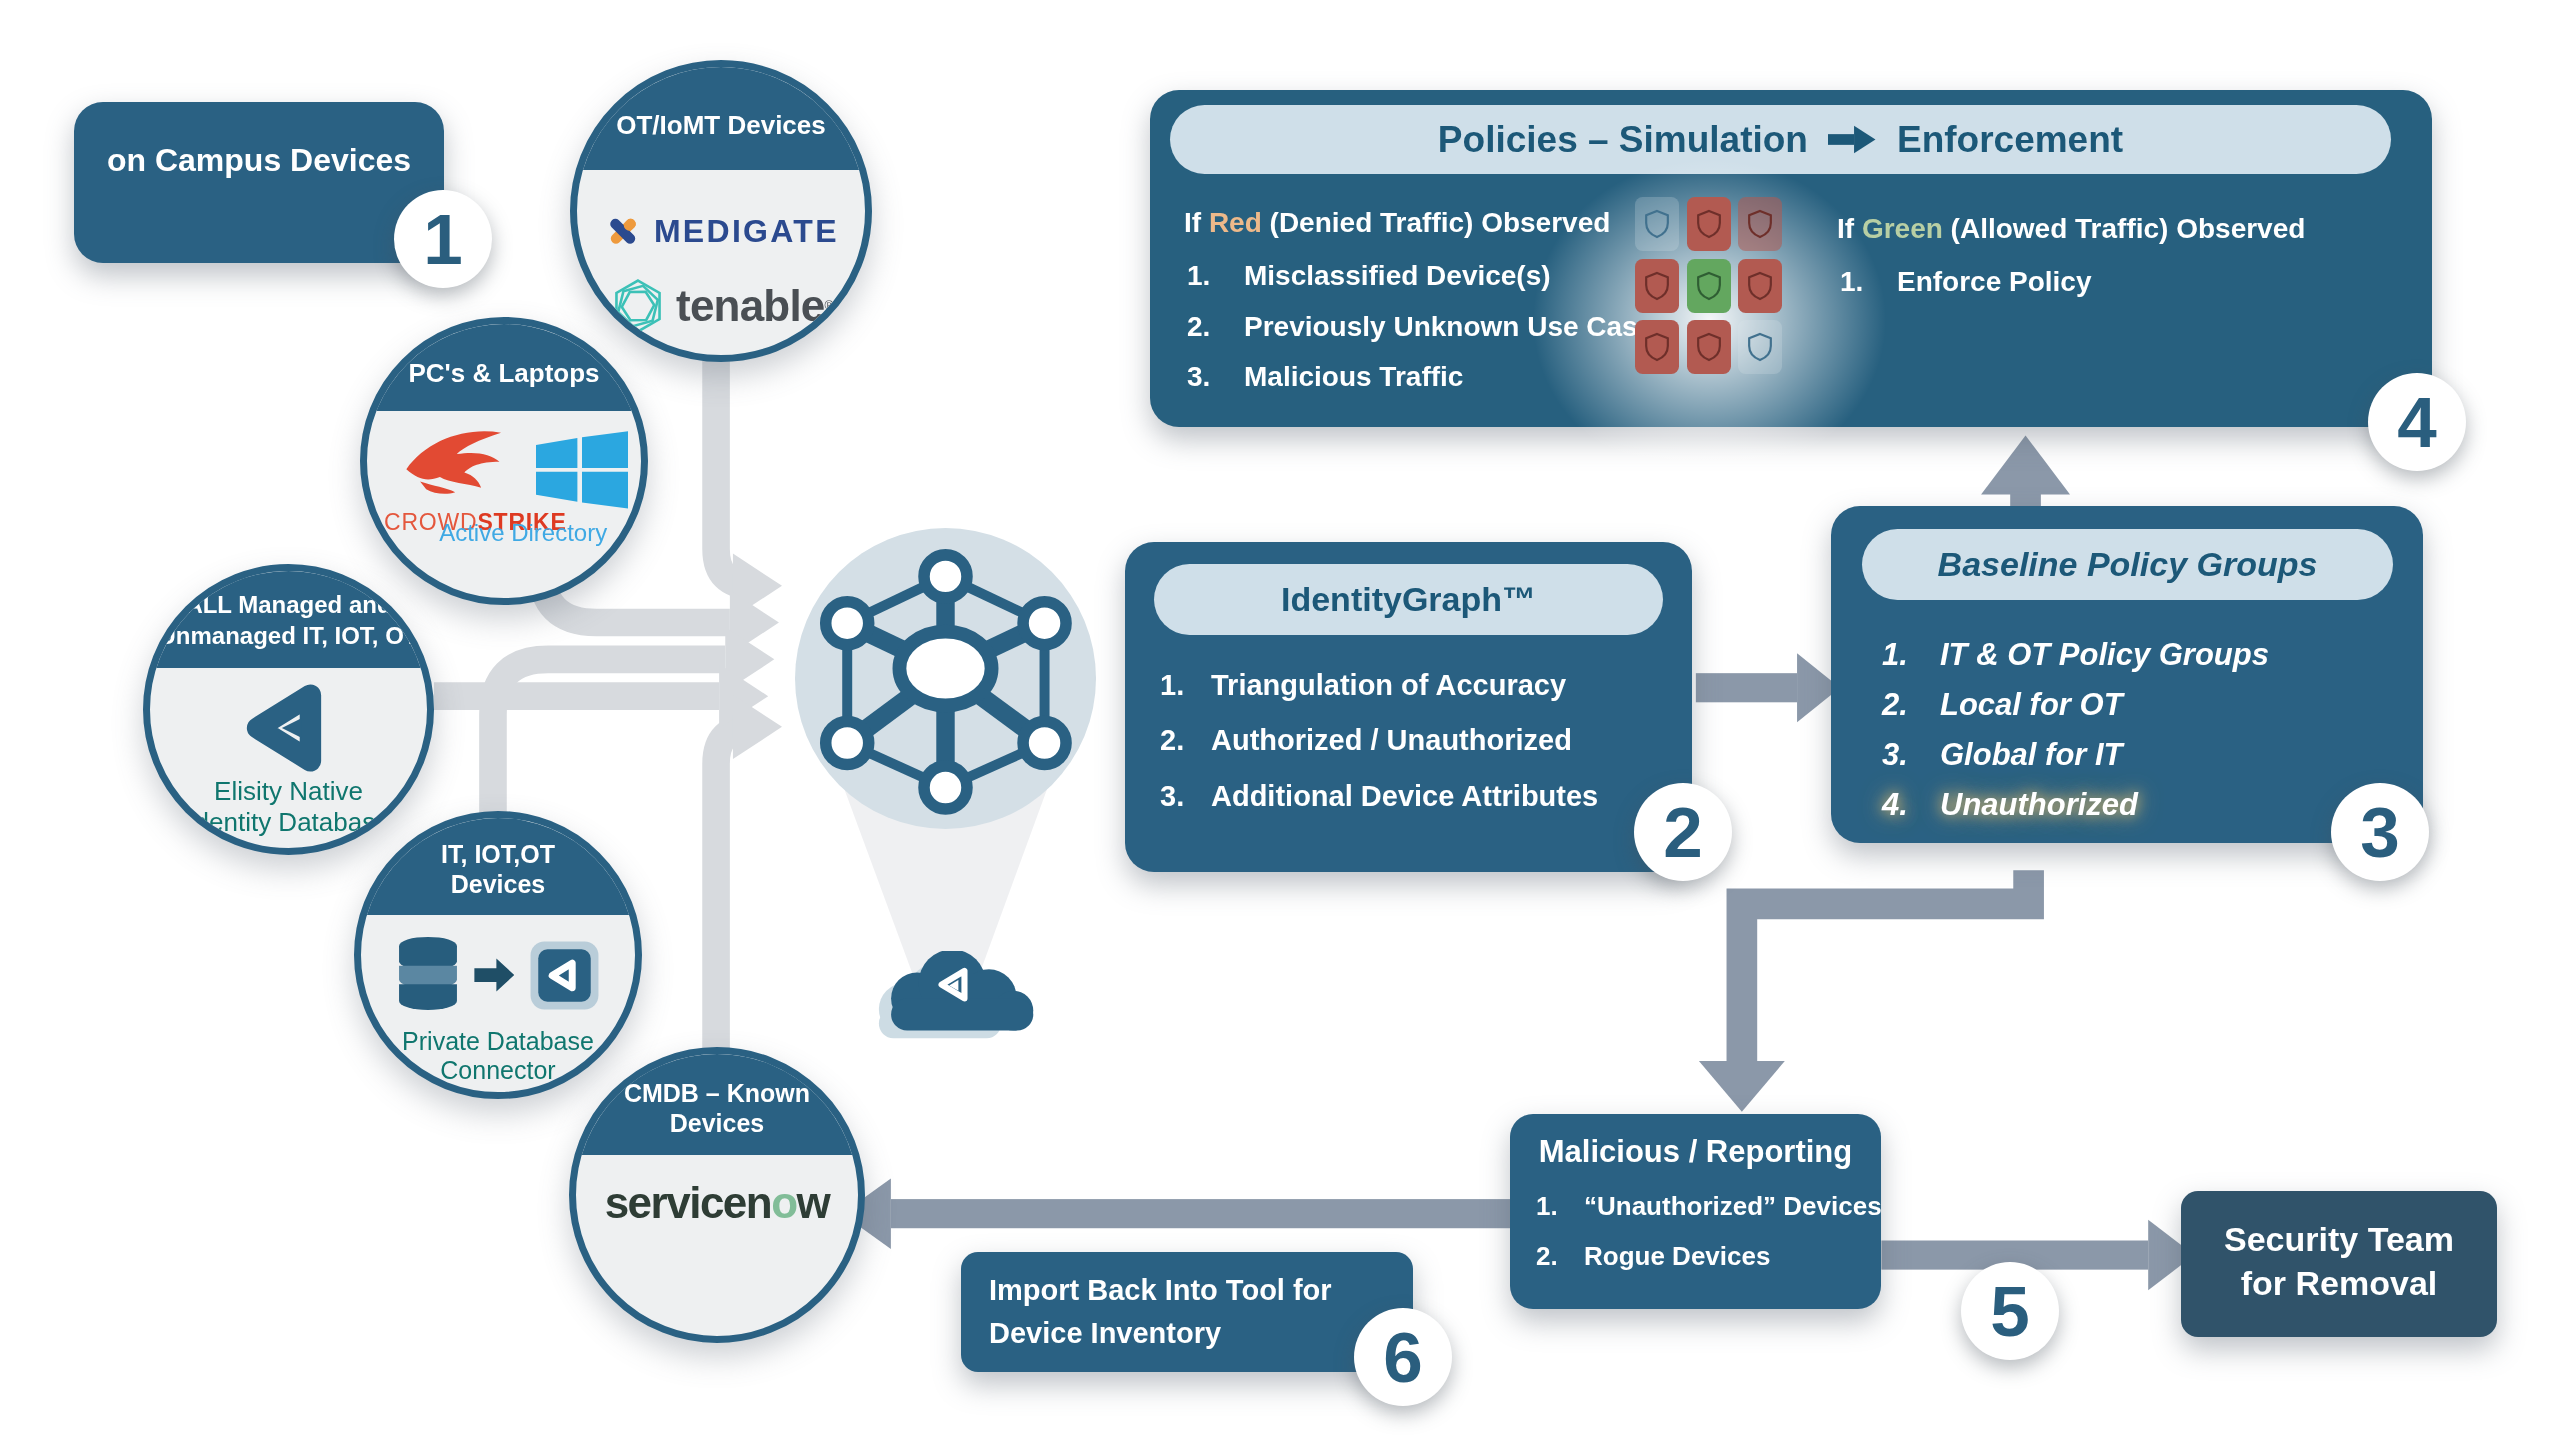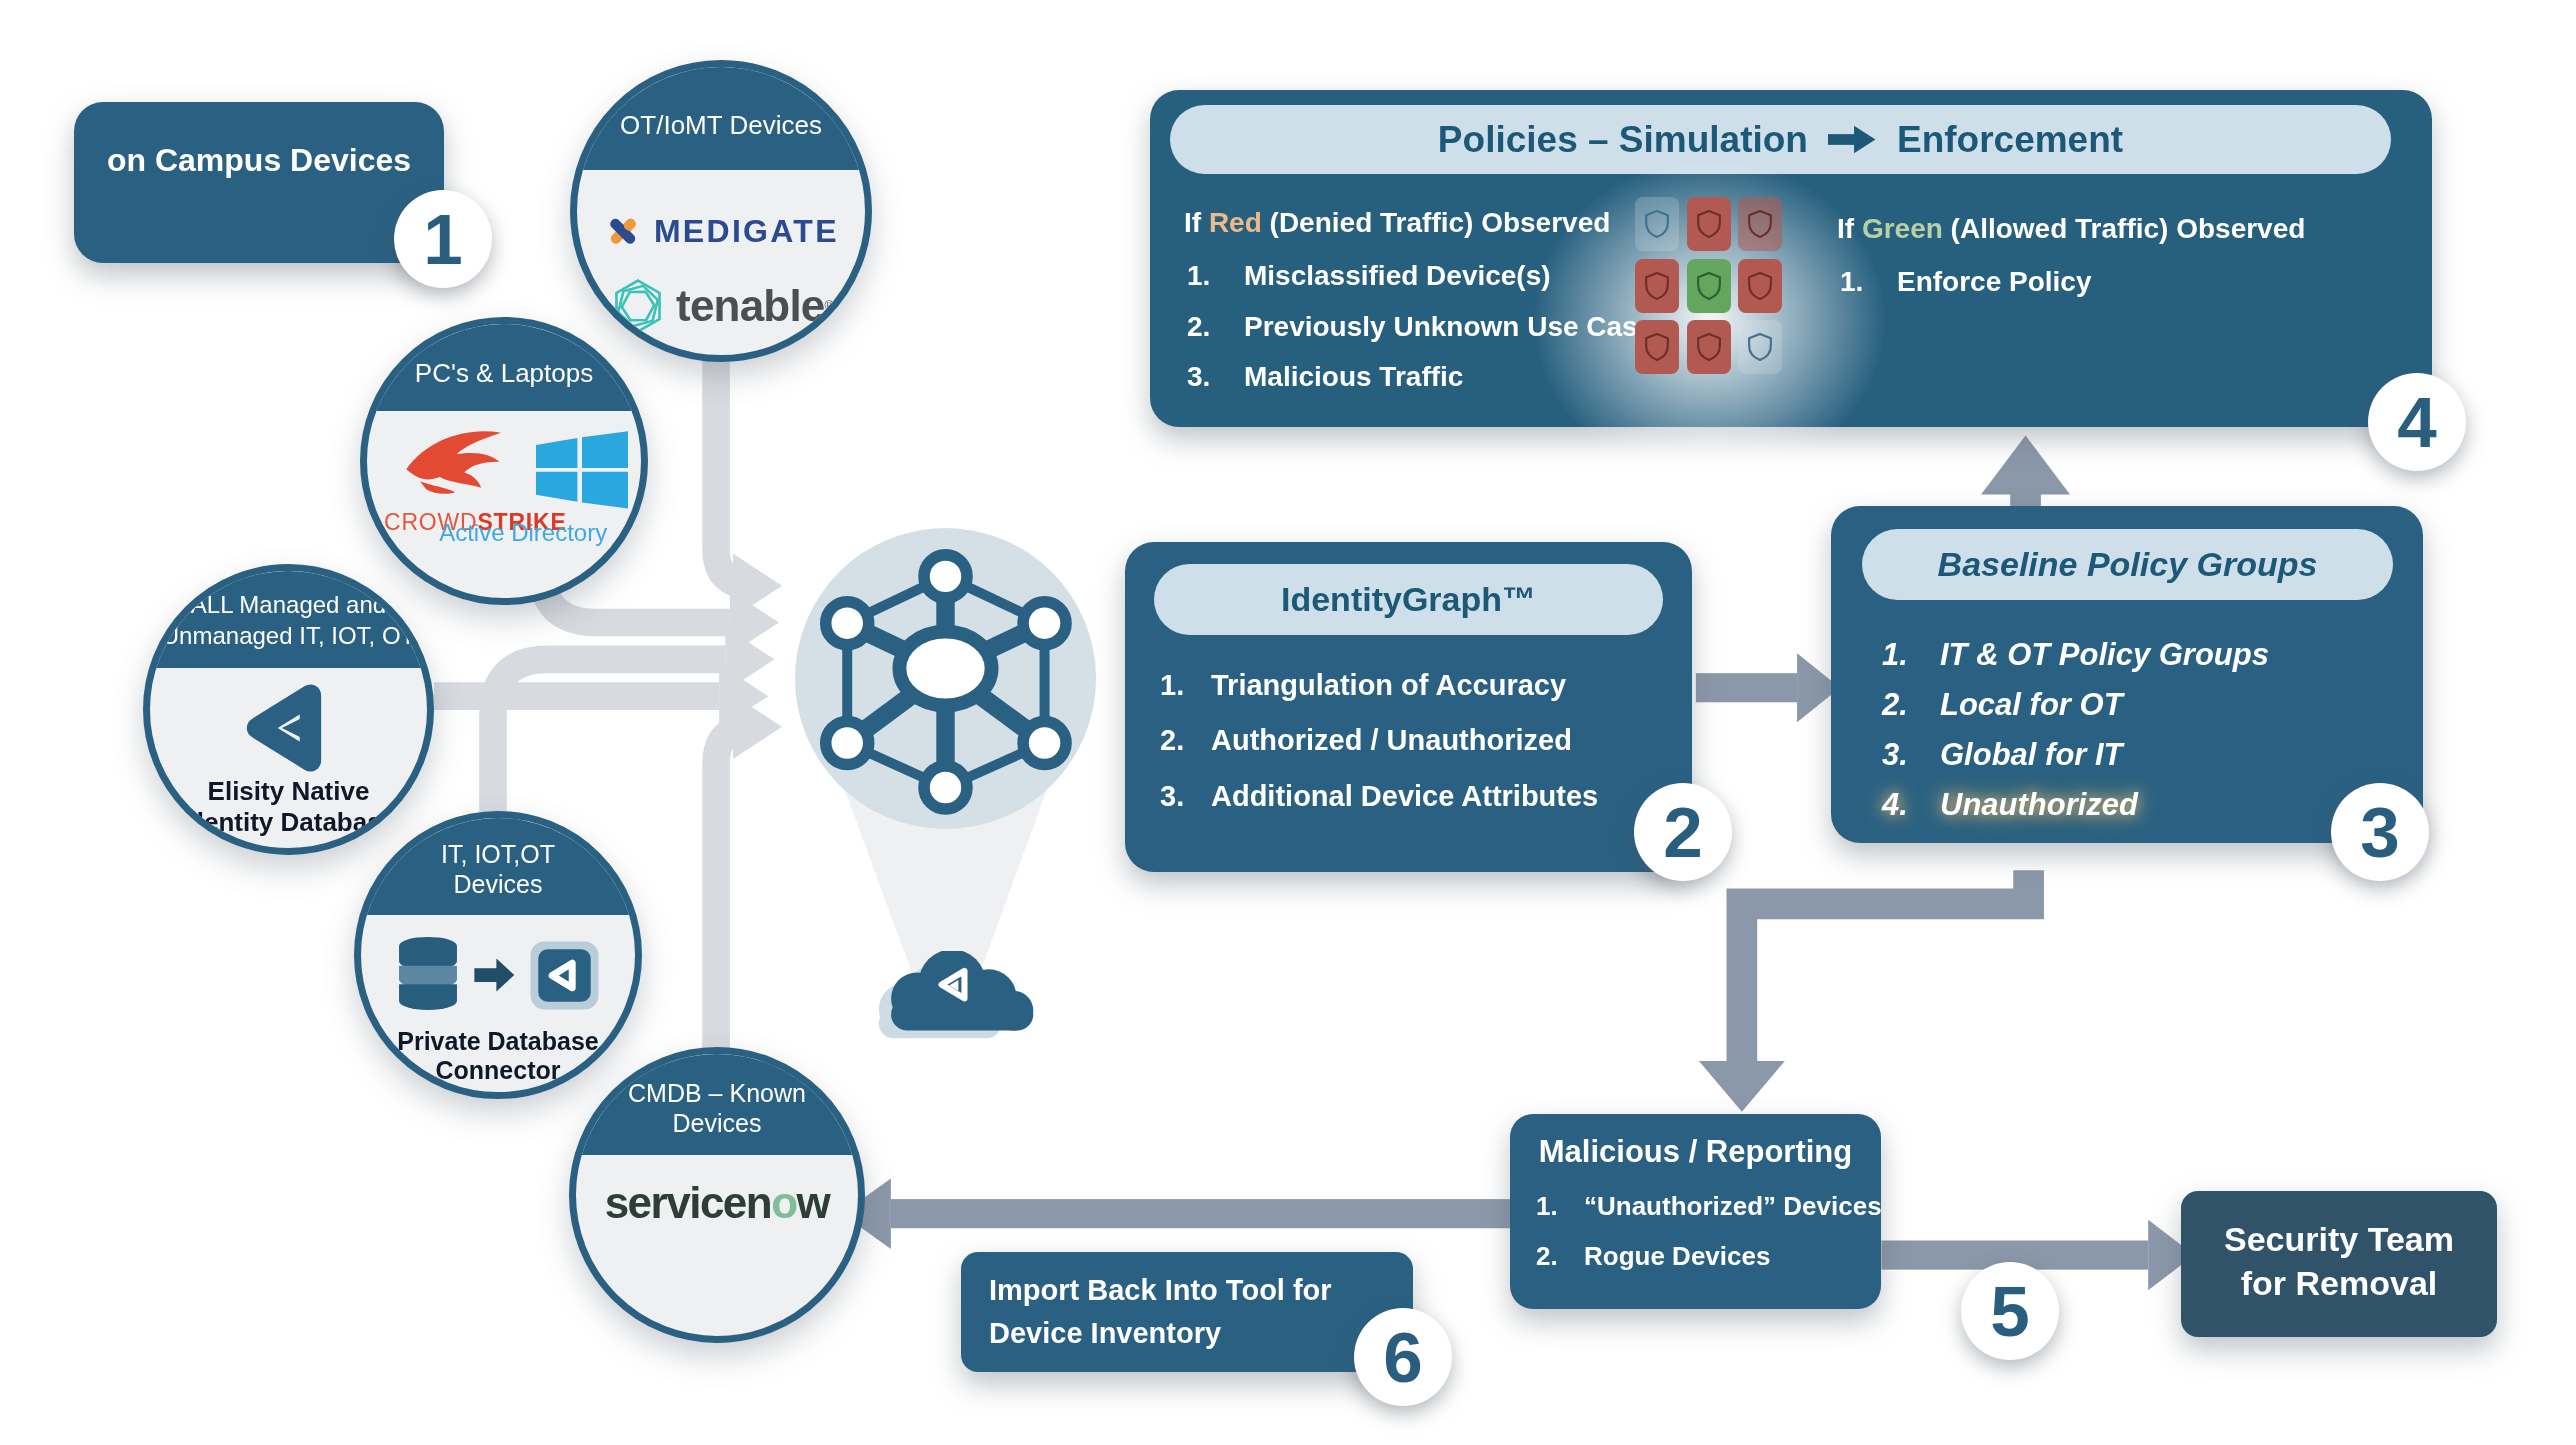--- a/index.html
+++ b/index.html
@@ -24,22 +24,22 @@
   
   .step{position:absolute;width:98px;height:98px;border-radius:50%;background:#fff;
         display:flex;align-items:center;justify-content:center;
         color:#2a5e7e;font-size:71px;font-weight:bold;
         box-shadow:0 7.7px 20px rgba(70,80,90,.40);}
   
   .circle{position:absolute;border-radius:50%;border:7px solid #2a6183;background:#eef0f1;
           overflow:hidden;box-sizing:border-box;
           box-shadow:0 14px 31px rgba(90,100,112,.30);}
   .cap{position:absolute;top:0;left:0;right:0;background:#2a6183;}
-  .clabel{position:absolute;width:100%;text-align:center;color:#fff;font-weight:normal;white-space:nowrap;}
-  .ccap{position:absolute;width:100%;text-align:center;color:#0f172a;font-weight:700;white-space:nowrap;}
+  .clabel{position:absolute;width:100%;text-align:center;color:#fff;font-weight:bold;white-space:nowrap;}
+  .ccap{position:absolute;width:100%;text-align:center;color:#0f766e;font-weight:400;white-space:nowrap;}
   .lrow{position:absolute;display:flex;align-items:center;justify-content:center;width:100%;}
   .medigate-txt{color:#2b4a8f;font-size:32px;font-weight:bold;letter-spacing:2.3px;margin-left:10.7px;}
   .tenable-txt{color:#4a4f54;font-size:44px;font-weight:bold;margin-left:7.7px;letter-spacing:-0.8px;}
   .reg{font-size:12.3px;vertical-align:top;color:#4a4f54;}
   .cs-txt{font-size:23px;letter-spacing:0.8px;white-space:nowrap;}
   .cs-a{color:#e4573d;font-weight:400;}
   .cs-b{color:#de3a22;font-weight:800;}
   .ad-txt{color:#3fa9e4;font-size:24px;font-weight:500;white-space:nowrap;}
   .sn-txt{font-size:44px;font-weight:600;letter-spacing:-1.5px;color:#2e3d35;}
   .sn-o{color:#81bd98;}

